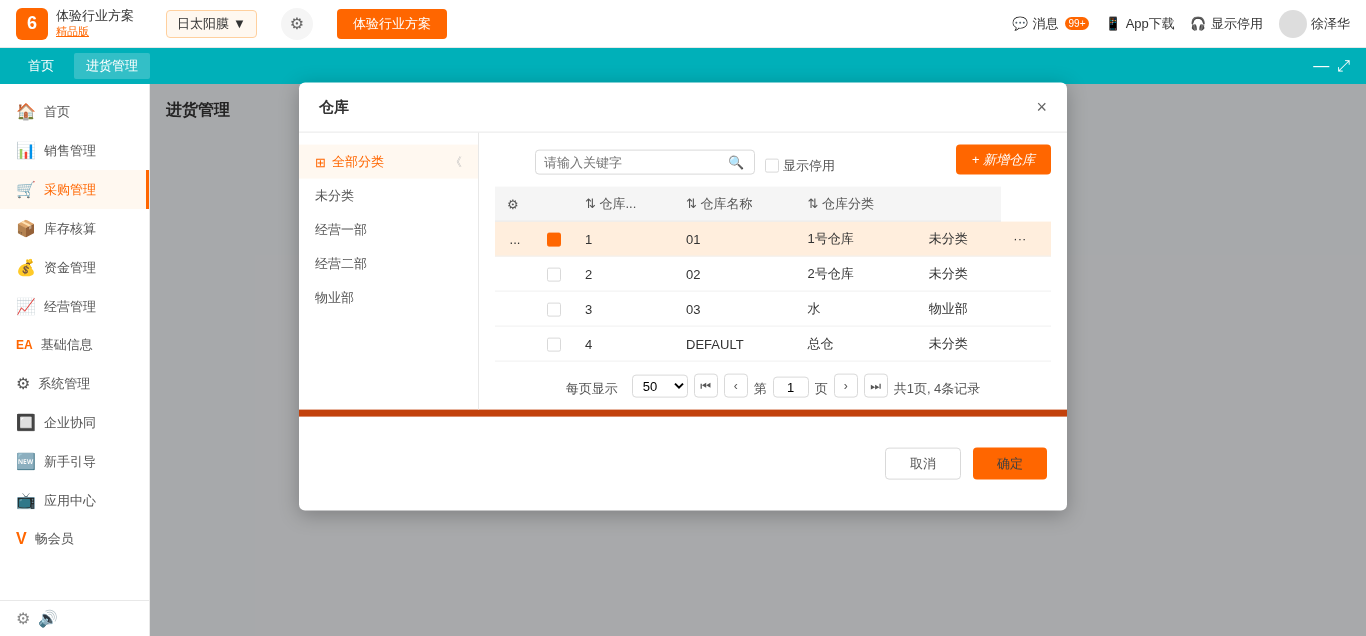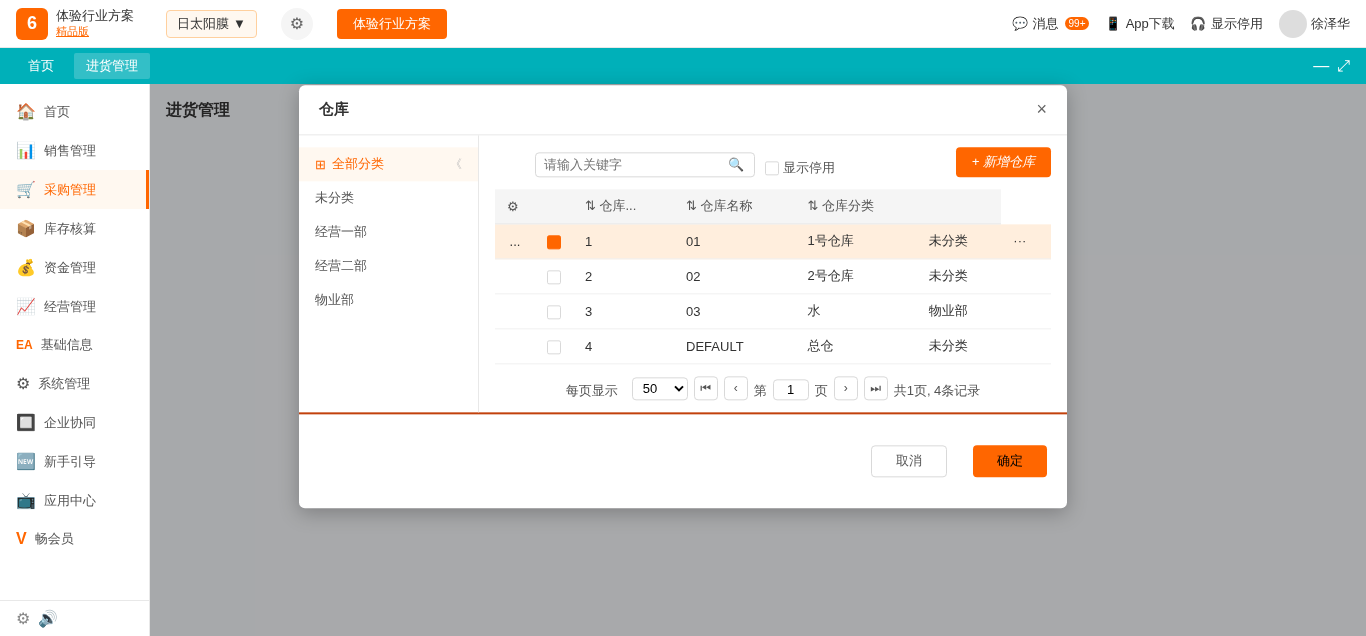--- a/index.html
+++ b/index.html
@@ -180,29 +180,29 @@
       background: #fff; border-radius: 4px; cursor: pointer;
       display: flex; align-items: center; justify-content: center; font-size: 12px; color: #555;
     }
     .page-input {
       border: 1px solid #d9d9d9; border-radius: 4px;
       width: 36px; text-align: center; padding: 2px 4px; font-size: 13px;
     }
 
     
     .modal-footer {
-      display: flex; justify-content: flex-end; gap: 26px;
-      padding: 31px 20px; border-top: 2px solid #c2410c;
+      display: flex; justify-content: flex-end; gap: 12px;
+      padding: 31px 20px; border-top: 7px solid #c2410c;
     }
     .cancel-btn {
       border: 1px solid #d9d9d9; background: #fff; color: #555;
       padding: 6px 24px; border-radius: 4px; cursor: pointer; font-size: 13px;
     }
     .confirm-btn {
-      background: #f60; color: #000000; border: none;
+      background: #f60; color: #404040; border: none;
       padding: 6px 24px; border-radius: 4px; cursor: pointer; font-size: 13px;
     }
 
     
     .sidebar-bottom {
       position: absolute; bottom: 0; left: 0; width: 150px;
       display: flex; align-items: center; gap: 8px;
       padding: 8px 16px; border-top: 1px solid #e8e8e8; background: #fff;
     }
     .sidebar-bottom-icon { font-size: 16px; color: #888; cursor: pointer; }

